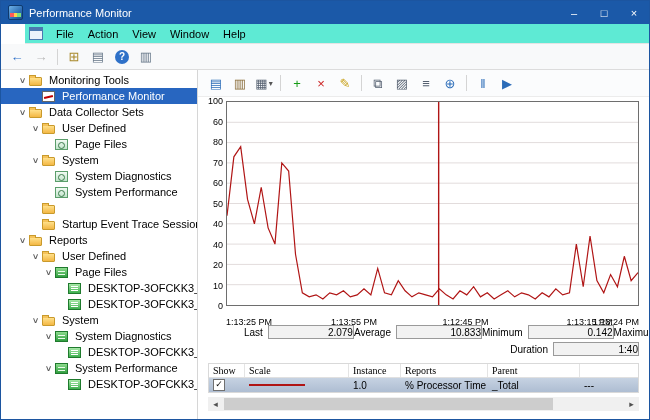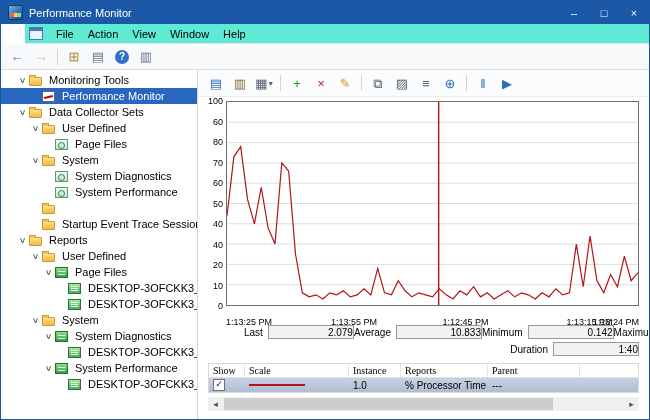--- a/index.html
+++ b/index.html
@@ -367,20 +367,21 @@
         <div id="legend-rows">
             <div class="legend-grid legend-row">
               <div class="cell">
                 <span class="cb">✓</span>
               </div>
               <div class="cell">
                 <span class="swatch" style="background: rgb(176, 21, 21);"></span>
               </div>
               <div class="cell">1.0</div>
               <div class="cell">% Processor Time</div>
+              <div class="cell">_Total</div>
               <div class="cell">---</div>
             </div>
           </div>
       </div>
 
       <div class="hscroll">
         <span class="sb-arrow">◂</span>
         <div class="sb-track">
           <div class="sb-thumb"></div>
         </div>

